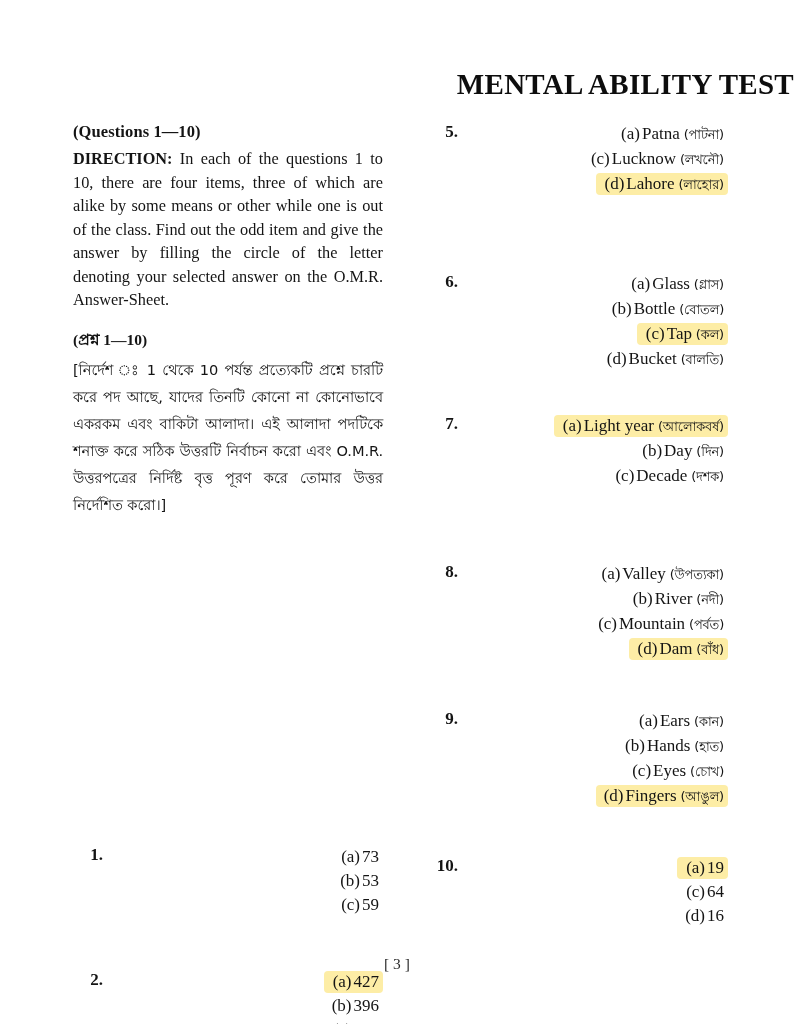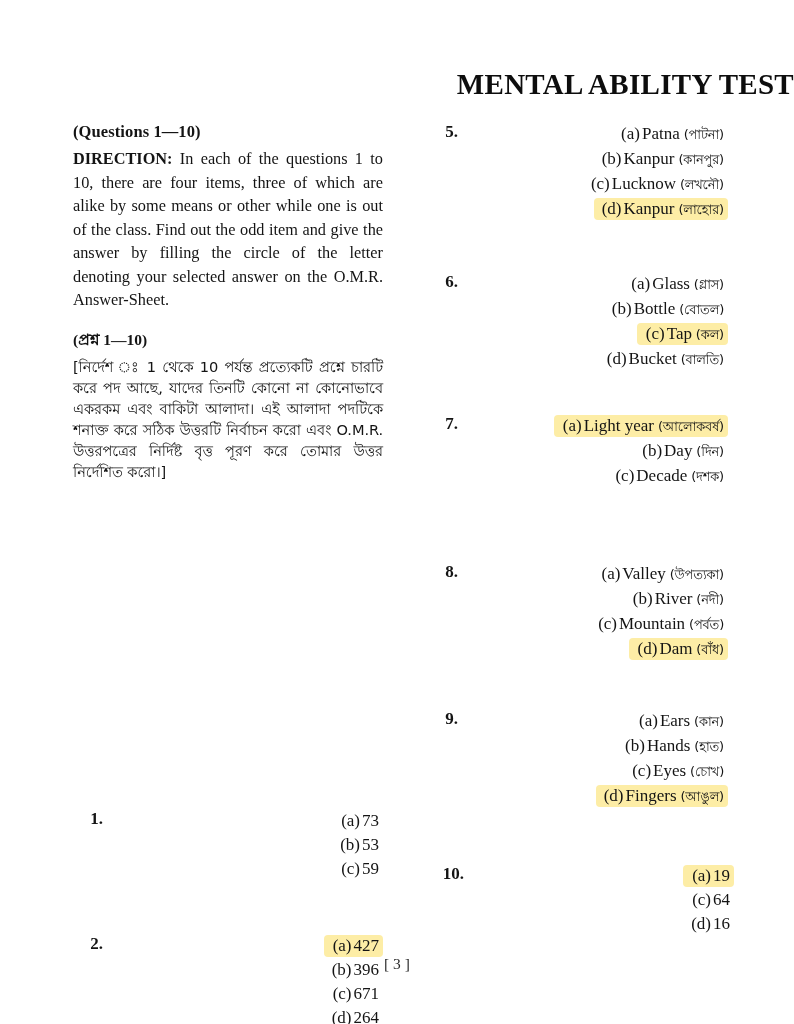--- a/index.html
+++ b/index.html
@@ -61,21 +61,21 @@
     font-weight: bold;
   }
   .bn-head {
     font-size: 15.5px;
     font-weight: bold;
     margin-top: 16px;
     margin-bottom: 2px;
   }
   .bn-direction {
     font-size: 14.6px;
-    line-height: 21px;
+    line-height: 27px;
     text-align: justify;
     text-justify: inter-word;
     font-family: "DejaVu Sans", "Liberation Sans", sans-serif;
     letter-spacing: -0.1px;
   }
   .qblock {
     position: relative;
     margin-top: 22px;
   }
   .qnum {
@@ -162,23 +162,22 @@
         </div>
       </div>
   </div>
 
   <div class="col col-right">
     <div id="right-questions" style="position: relative;">
         <div class="qblock" style="position: absolute; left: 0px; width: 300px; margin-top: 0px; top: 0px;">
           <div class="qnum">5.</div>
           <div class="opts">
             <div class="opt"><span class="hlwrap"><span class="letter">(a)</span><span class="val">Patna</span><span class="bn"> (পাটনা)</span></span></div>
-            <div class="opt"><span class="hlwrap"><span class="letter">(b)</span><span class="val">Kanpur</span><span class="bn"> (কানপুর)</span></span></div>
             <div class="opt"><span class="hlwrap"><span class="letter">(c)</span><span class="val">Lucknow</span><span class="bn"> (লখনৌ)</span></span></div>
-            <div class="opt hl"><span class="hlwrap"><span class="letter">(d)</span><span class="val">Kanpur</span><span class="bn"> (লাহোর)</span></span></div>
+            <div class="opt hl"><span class="hlwrap"><span class="letter">(d)</span><span class="val">Lahore</span><span class="bn"> (লাহোর)</span></span></div>
           </div>
         </div>
         <div class="qblock" style="position: absolute; left: 0px; width: 300px; margin-top: 0px; top: 150px;">
           <div class="qnum">6.</div>
           <div class="opts">
             <div class="opt"><span class="hlwrap"><span class="letter">(a)</span><span class="val">Glass</span><span class="bn"> (গ্লাস)</span></span></div>
             <div class="opt"><span class="hlwrap"><span class="letter">(b)</span><span class="val">Bottle</span><span class="bn"> (বোতল)</span></span></div>
             <div class="opt hl"><span class="hlwrap"><span class="letter">(c)</span><span class="val">Tap</span><span class="bn"> (কল)</span></span></div>
             <div class="opt"><span class="hlwrap"><span class="letter">(d)</span><span class="val">Bucket</span><span class="bn"> (বালতি)</span></span></div>
           </div>
@@ -202,21 +201,21 @@
         </div>
         <div class="qblock" style="position: absolute; left: 0px; width: 300px; margin-top: 0px; top: 587px;">
           <div class="qnum">9.</div>
           <div class="opts">
             <div class="opt"><span class="hlwrap"><span class="letter">(a)</span><span class="val">Ears</span><span class="bn"> (কান)</span></span></div>
             <div class="opt"><span class="hlwrap"><span class="letter">(b)</span><span class="val">Hands</span><span class="bn"> (হাত)</span></span></div>
             <div class="opt"><span class="hlwrap"><span class="letter">(c)</span><span class="val">Eyes</span><span class="bn"> (চোখ)</span></span></div>
             <div class="opt hl"><span class="hlwrap"><span class="letter">(d)</span><span class="val">Fingers</span><span class="bn"> (আঙুল)</span></span></div>
           </div>
         </div>
-        <div class="qblock" style="position: absolute; left: 6px; width: 300px; margin-top: 12px; top: 730px;">
+        <div class="qblock" style="position: absolute; left: 0px; width: 300px; margin-top: 4px; top: 730px;">
           <div class="qnum">10.</div>
           <div class="opts">
             <div class="opt hl"><span class="hlwrap"><span class="letter">(a)</span><span class="val">19</span></span></div>
             <div class="opt"><span class="hlwrap"><span class="letter">(c)</span><span class="val">64</span></span></div>
             <div class="opt"><span class="hlwrap"><span class="letter">(d)</span><span class="val">16</span></span></div>
           </div>
         </div>
       </div>
   </div>
 

